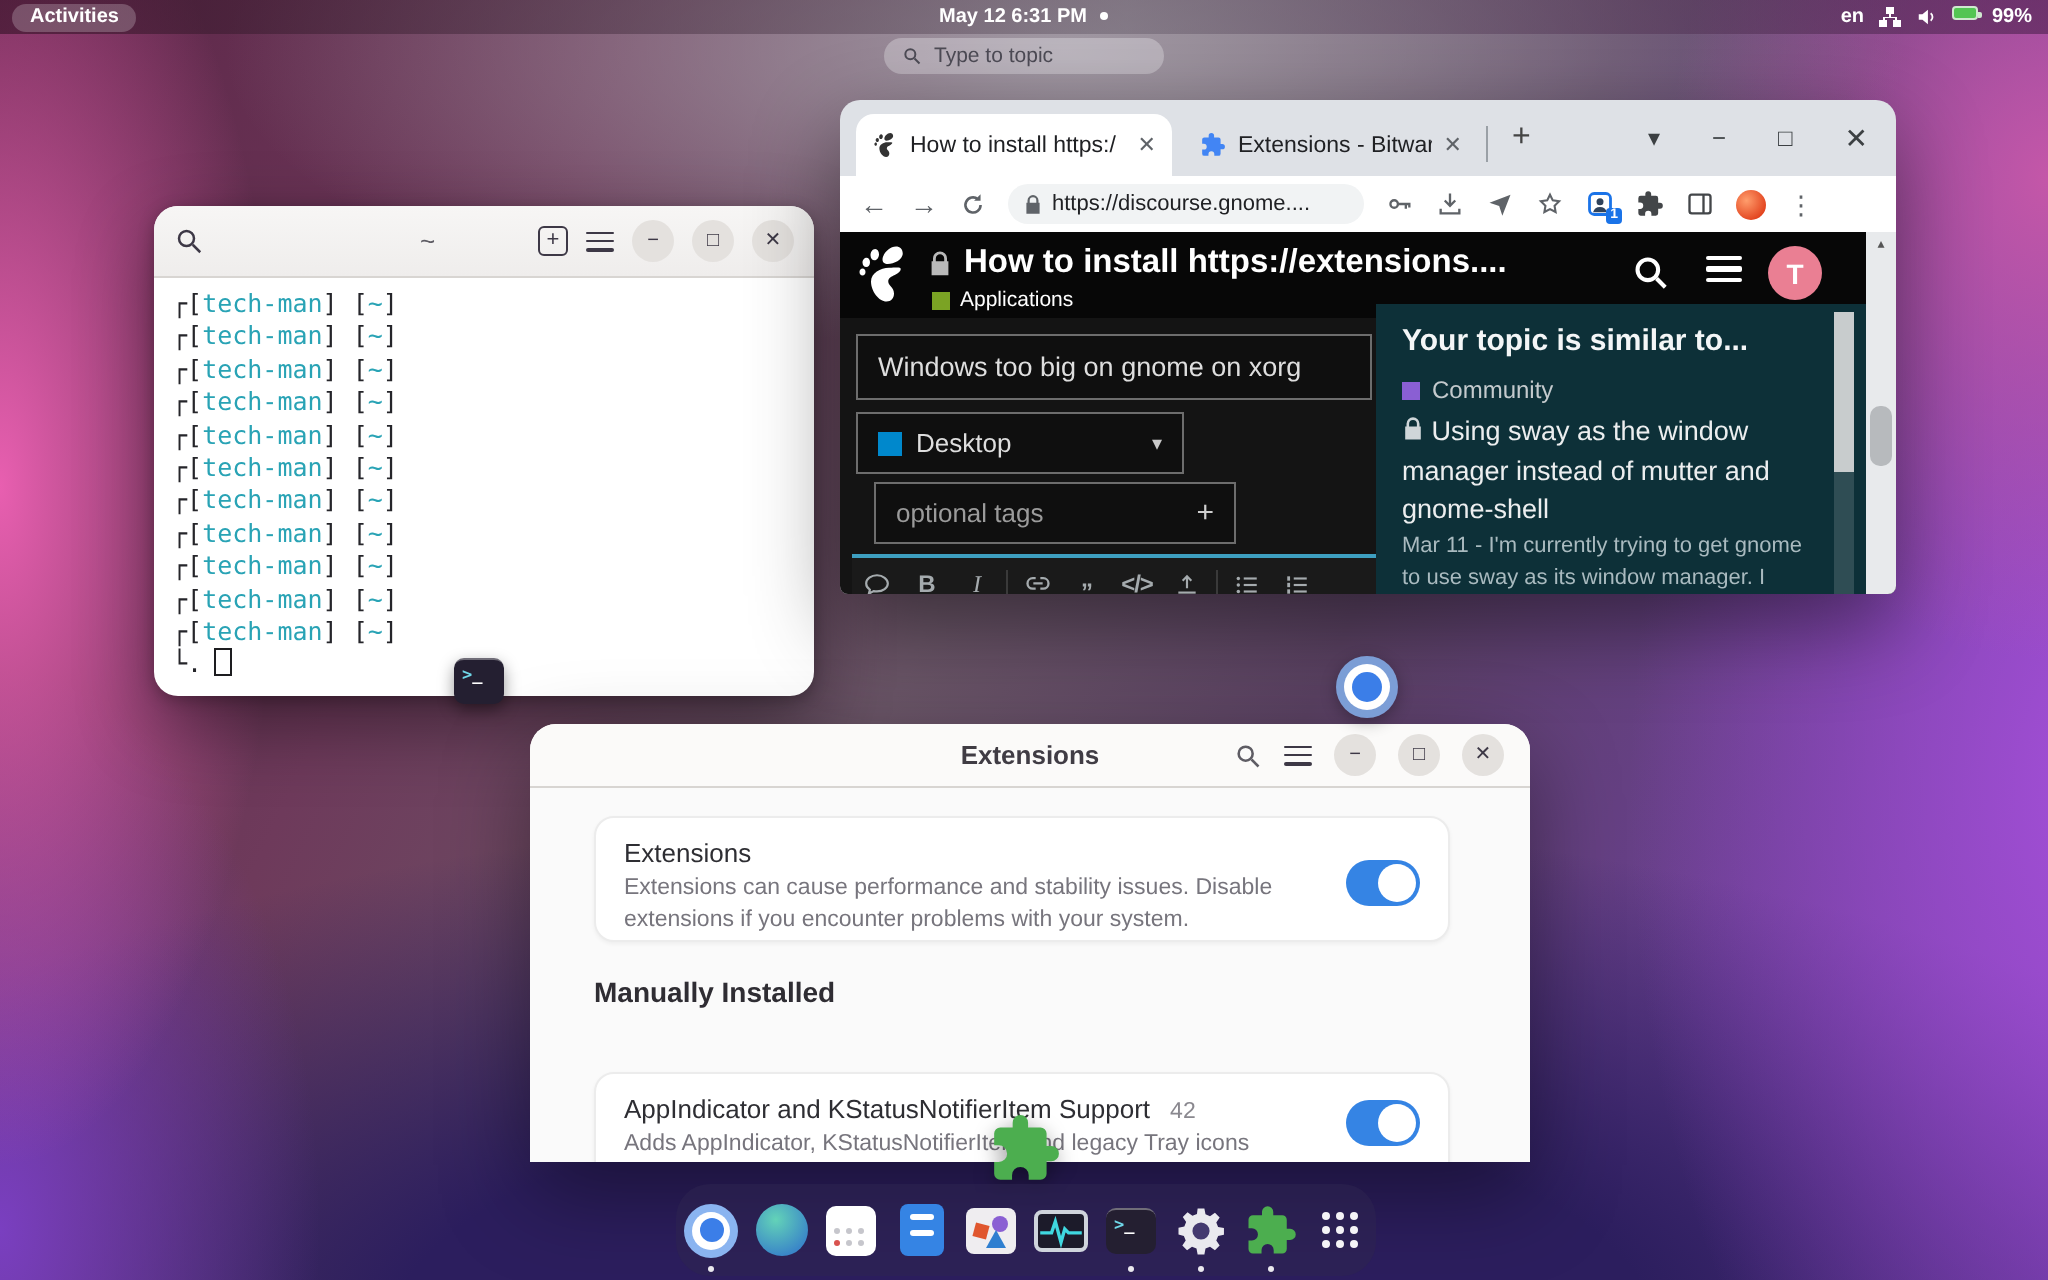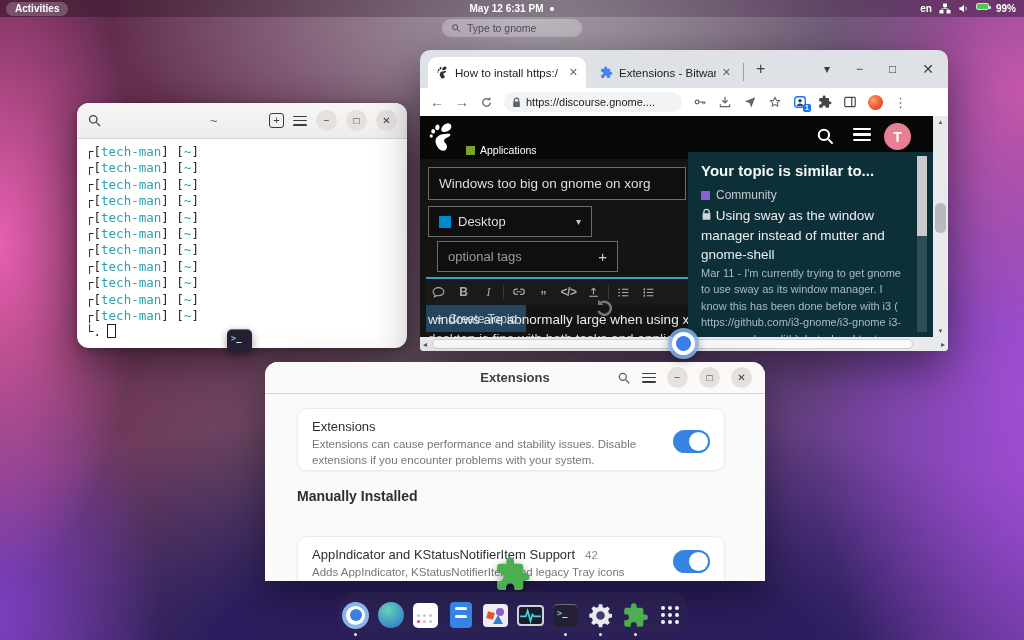--- a/index.html
+++ b/index.html
@@ -48,21 +48,21 @@
   #term-title { position:absolute; left:133px; color:#5e5c64; font-size:13px; }
   #term-right { margin-left:auto; display:flex; align-items:center; gap:9px; }
   .newtab-box { width:15px; height:15px; border:1.4px solid #3d3846; border-radius:3px; color:#3d3846;
     font-size:11px; display:flex; align-items:center; justify-content:center; line-height:1; }
   #term-body { padding:5px 0 0 9px; font-family:"DejaVu Sans Mono",monospace; font-size:12.5px; line-height:16.4px; color:#1d1d20; }
   .pc { color:#29a3b5; }
   .pd { color:#25252a; }
   #term-cursor { display:inline-block; width:9px; height:14px; border:1.6px solid #1d1d20; margin-left:6px; vertical-align:-2px; }
 
   
-  #browser { left:420px; top:50px; width:528px; height:301px; border-radius:10px 10px 4px 4px;
+  #browser { left:420px; top:50px; width:528px; height:247px; border-radius:10px 10px 4px 4px;
     box-shadow:0 16px 44px rgba(0,0,0,.45); background:#dee1e6; overflow:hidden; }
   #tabstrip { position:relative; height:38px; }
   .tab { position:absolute; top:7px; height:31px; display:flex; align-items:center; gap:6px; padding:0 8px; font-size:11.5px; color:#202124; }
   #tab1 { left:8px; width:158px; background:#fff; border-radius:9px 9px 0 0; }
   #tab2 { left:172px; width:147px; }
   .tabx { color:#5f6368; font-size:11px; margin-left:auto; }
   .tab-label { overflow:hidden; white-space:nowrap; flex:1; }
   #tabsep { left:323px; top:13px; width:1px; height:18px; background:#9aa0a6; }
   #newtab-btn { left:336px; top:11px; font-size:16px; color:#444; line-height:1; }
   #tab-controls { position:absolute; right:14px; top:0; height:38px; display:flex; align-items:center; gap:26px; color:#3c4043; font-size:12px; }
@@ -206,21 +206,21 @@
       <span class="batt"></span>
       <span>99%</span>
     </span>
   </div>
 
   <div id="shell-search" class="abs">
     <svg width="10" height="10" viewBox="0 0 24 24">
         <circle cx="10" cy="10" r="6" fill="none" stroke="#4d4b55" stroke-width="2.4"></circle>
         <line x1="15" y1="15" x2="21" y2="21" stroke="#4d4b55" stroke-width="2.4"></line>
       </svg>
-    <span>Type to gnome</span>
+    <span>Type to topic</span>
   </div>
 
   <div id="terminal" class="abs gwin">
     <div class="ghead">
       <svg width="15" height="15" viewBox="0 0 24 24">
           <circle cx="10" cy="10" r="6" fill="none" stroke="#3d3846" stroke-width="2"></circle>
           <line x1="15" y1="15" x2="21" y2="21" stroke="#3d3846" stroke-width="2"></line>
         </svg>
       <span id="term-title">~</span>
       <span id="term-right">
@@ -335,20 +335,26 @@
       <span id="profile-dot"></span>
       <span style="font-size:13px">⋮</span>
     </div>
 
     <div id="bcontent">
 
       <div id="d-header">
         <svg class="abs" style="left:7px;top:6px" width="30" height="30" viewBox="0 0 24 24" fill="#fff">
             <path d="M13.5 8c2.6 0 6-1.8 6-4.2C19.5 2 18.3 1 16.8 1c-2.7 0-5.4 3-5.4 5.2 0 1.2.9 1.8 2.1 1.8zM8.2 6.5c1 0 1.8-1.1 1.8-2.4C10 2.9 9.4 2 8.5 2 7.4 2 6.6 3.2 6.6 4.5c0 1.2.7 2 1.6 2zM4.9 9.2c.9 0 1.5-.8 1.5-1.9 0-1-.6-1.8-1.4-1.8-.9 0-1.6.9-1.6 1.9s.6 1.8 1.5 1.8zM3.4 12.6c.7 0 1.2-.6 1.2-1.4 0-.8-.5-1.4-1.2-1.4-.6 0-1.2.6-1.2 1.4 0 .8.5 1.4 1.2 1.4zM14 9.5c-3.4 0-7.2 2.2-7.2 5.5 0 4 3.2 8 6.2 8 1.9 0 3-1.4 3-3.2 0-2.6-2.3-3.1-2.3-4.8 0-1.4 1.3-2 2.6-2.6 1.6-.8 2.4-1.6 2.4-2.4 0-.9-2-.5-4.7-.5z"></path>
           </svg>
+        <span id="d-title">
+          <svg width="12" height="14" viewBox="0 0 16 20">
+              <path fill="#b9b9b9" d="M3 8V6a5 5 0 0 1 10 0v2h1v10H2V8zm2 0h6V6a3 3 0 0 0-6 0z"></path>
+            </svg>
+          <span>How to install https://extensions....</span>
+        </span>
         <span id="d-cat">
           <span class="catsq" style="background:#7ba324"></span>
           <span>Applications</span>
         </span>
         <svg id="d-search" width="19" height="19" viewBox="0 0 24 24">
             <circle cx="10" cy="10" r="6.5" fill="none" stroke="#fff" stroke-width="2.6"></circle>
             <line x1="15.5" y1="15.5" x2="21" y2="21" stroke="#fff" stroke-width="2.6"></line>
           </svg>
         <span id="d-burger">
             <i></i>

